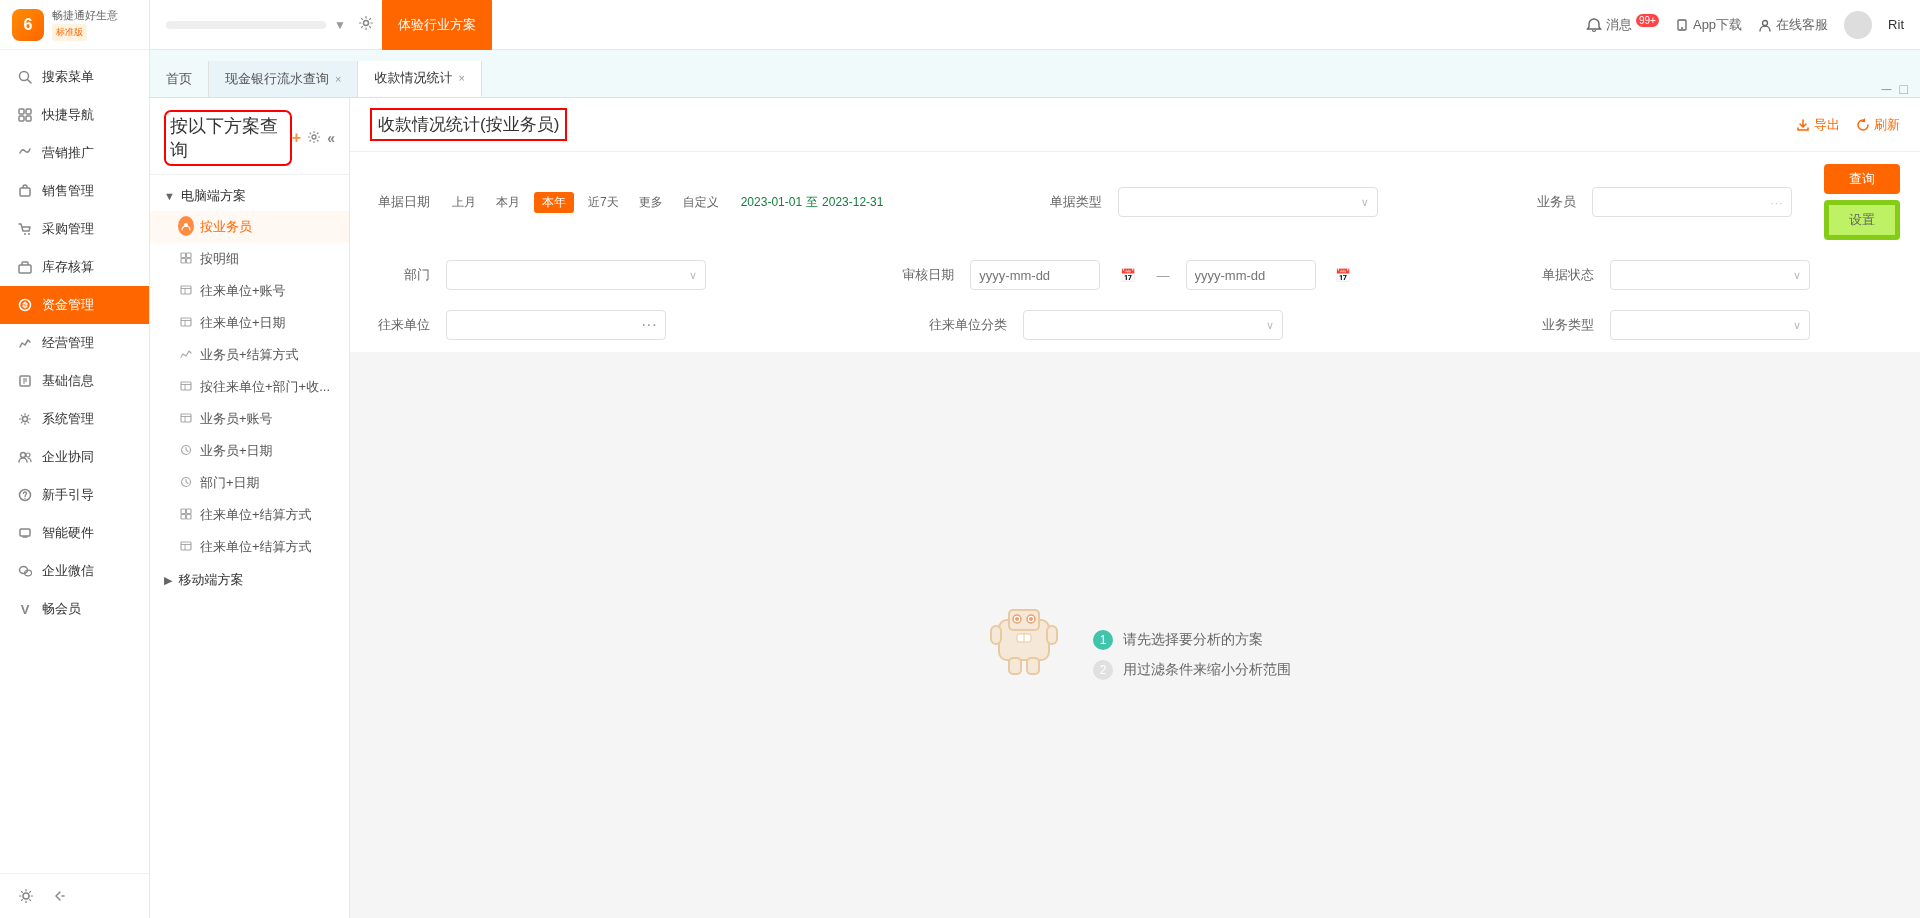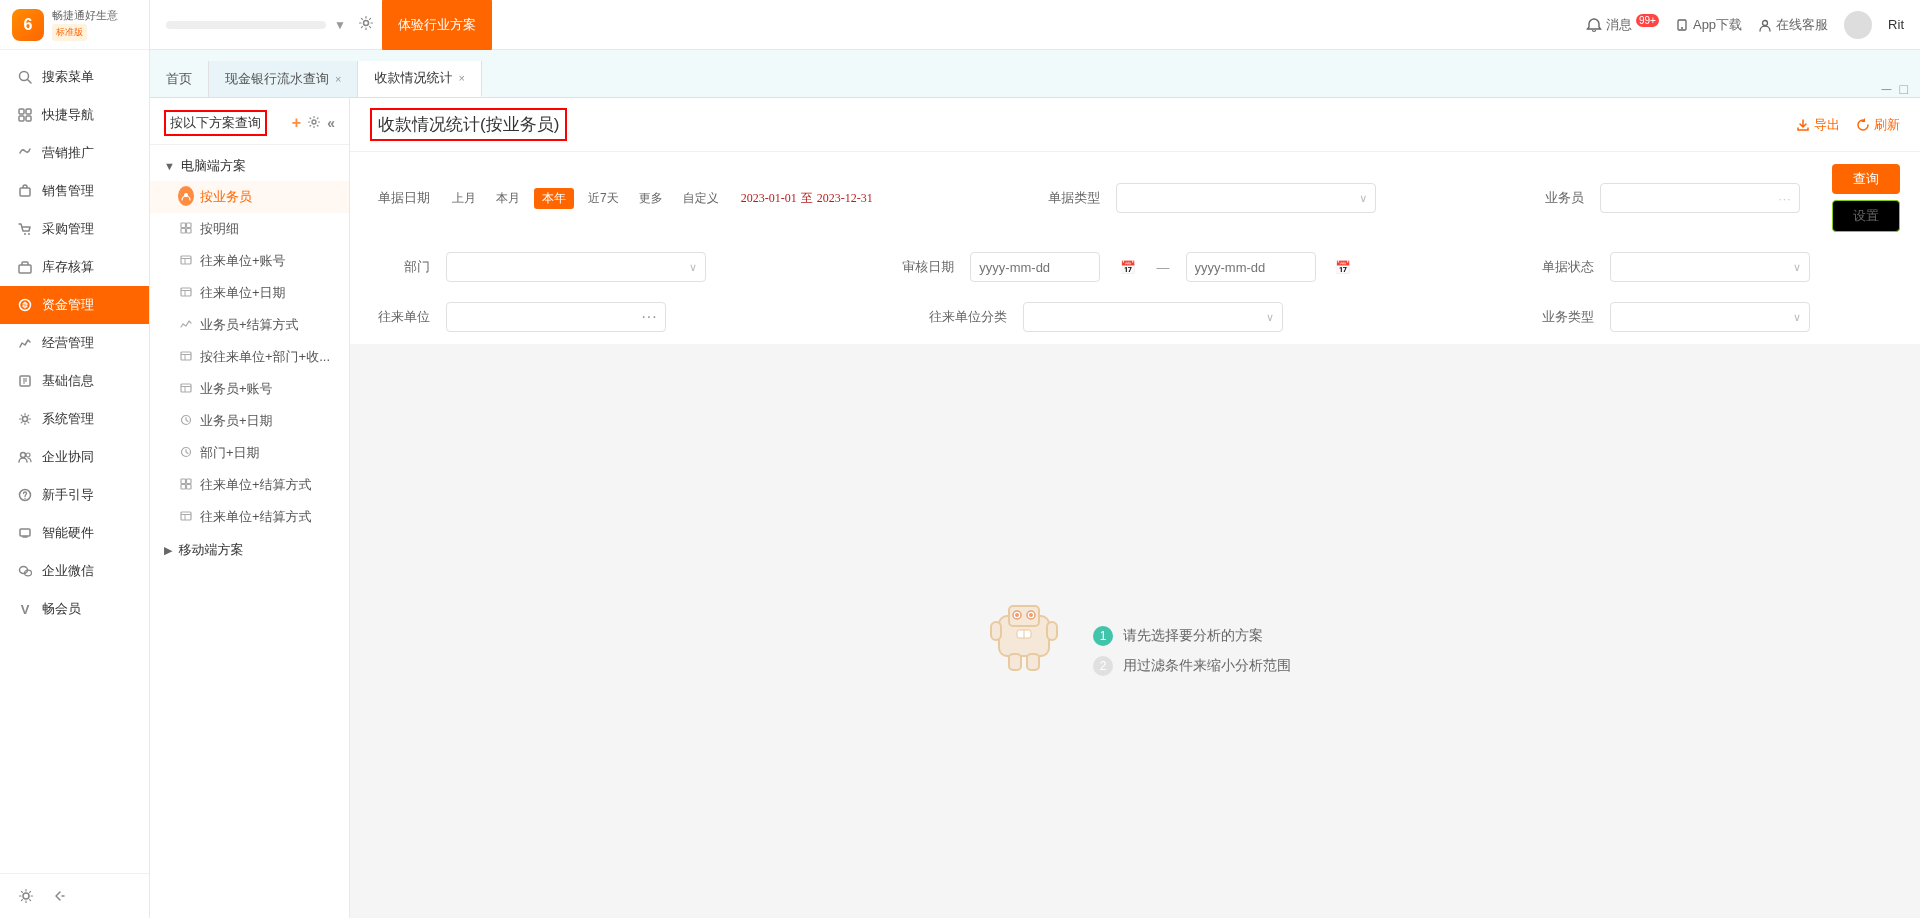--- a/index.html
+++ b/index.html
@@ -38,21 +38,21 @@
     .tab.home { background: #f0fafa; border-bottom: none; }
     .tab.active { background: white; color: #333; border-bottom: 2px solid white; font-weight: 500; }
     .tab-close { font-size: 11px; color: #999; cursor: pointer; }
 
     
     .content { flex: 1; display: flex; overflow: hidden; }
 
     
     .scheme-panel { width: 200px; background: #fff; border-right: 1px solid #e8e8e8; display: flex; flex-direction: column; flex-shrink: 0; }
     .scheme-header { padding: 12px 14px 8px; display: flex; align-items: center; justify-content: space-between; border-bottom: 1px solid #f0f0f0; }
-    .scheme-header-title { font-size: 13px; color: #333; }
+    .scheme-header-title { font-size: 18px; color: #333; border-radius: 7px; }
     .scheme-header-actions { display: flex; align-items: center; gap: 6px; }
     .scheme-header-btn { color: #999; cursor: pointer; font-size: 14px; }
     .scheme-list { flex: 1; overflow-y: auto; padding: 6px 0; }
     .scheme-group { margin-bottom: 2px; }
     .scheme-group-header { display: flex; align-items: center; padding: 6px 14px; font-size: 13px; color: #333; cursor: pointer; }
     .scheme-group-arrow { color: #666; margin-right: 6px; font-size: 11px; }
     .scheme-item { display: flex; padding: 7px 14px 7px 28px; font-size: 13px; color: #555; cursor: pointer; gap: 6px; }
     .scheme-item.active { color: #ff6600; background: #fff8f3; }
     .scheme-item-icon { width: 16px; height: 16px; display: flex; align-items: center; justify-content: center; font-size: 12px; color: #aaa; flex-shrink: 0; }
     .scheme-item.active .scheme-item-icon { color: #ff6600; }
@@ -62,29 +62,29 @@
     .query-panel { flex: 1; display: flex; flex-direction: column; overflow: hidden; }
     .export-btn { display: flex; align-items: center; gap: 4px; color: #ff6600; cursor: pointer; font-size: 13px; }
     .refresh-btn { display: flex; align-items: center; gap: 4px; color: #ff6600; cursor: pointer; font-size: 13px; }
     .filter-row { display: flex; align-items: center; gap: 16px; margin-bottom: 12px; }
     .filter-row:last-child { margin-bottom: 0; }
     .filter-label { color: #666; font-size: 13px; width: 60px; text-align: right; flex-shrink: 0; }
     .filter-date-group { display: flex; align-items: center; gap: 8px; }
     .date-quick-btn { font-size: 12px; color: #666; cursor: pointer; padding: 2px 6px; border-radius: 3px; }
     .date-quick-btn.active { background: #ff6600; color: white; border-radius: 3px; padding: 2px 8px; }
     .date-range { font-size: 12px; color: #666; display: flex; align-items: center; gap: 4px; }
-    .date-range span { font-size: 12px; color: #b91c1c; font-family: Liberation Serif, serif; }
+    .date-range span { font-size: 12px; color: #15803d; }
     .filter-select { width: 200px; height: 30px; border: 1px solid #e0e0e0; border-radius: 4px; padding: 0 8px; font-size: 13px; color: #333; background: white; display: flex; align-items: center; justify-content: space-between; cursor: pointer; }
     .filter-input { height: 30px; border: 1px solid #e0e0e0; border-radius: 4px; padding: 0 8px; font-size: 13px; color: #999; background: white; }
     .filter-input-date { width: 130px; }
     .filter-dash { color: #999; }
     .filter-dots { color: #999; cursor: pointer; font-size: 16px; }
     .collapse-btn { display: flex; align-items: center; gap: 4px; color: #ff6600; cursor: pointer; font-size: 13px; justify-content: center; padding: 10px 0; }
     .query-btn { background: #ff6600; color: white; border: none; border-radius: 4px; padding: 6px 20px; font-size: 13px; cursor: pointer; font-family: inherit; }
-    .settings-btn { background: #000000; color: #666; border: 1px solid #84cc16; border-radius: 4px; padding: 6px 20px; font-size: 13px; cursor: pointer; font-family: inherit; }
+    .settings-btn { background: #bef264; color: #666; border: 5px solid #84cc16; border-radius: 4px; padding: 6px 20px; font-size: 13px; cursor: pointer; font-family: inherit; }
 
     
     .results-area { flex: 1; background: #f5f5f5; display: flex; flex-direction: column; align-items: center; justify-content: center; overflow: hidden; }
     .results-placeholder { display: flex; flex-direction: column; align-items: center; gap: 20px; }
     .placeholder-steps { display: flex; flex-direction: column; gap: 10px; }
     .placeholder-step { display: flex; align-items: center; gap: 10px; font-size: 14px; color: #666; }
     .step-num { width: 20px; height: 20px; border-radius: 50%; background: #e0e0e0; color: white; display: flex; align-items: center; justify-content: center; font-size: 12px; flex-shrink: 0; }
     .step-num.first { background: #40c4aa; }
 
     

